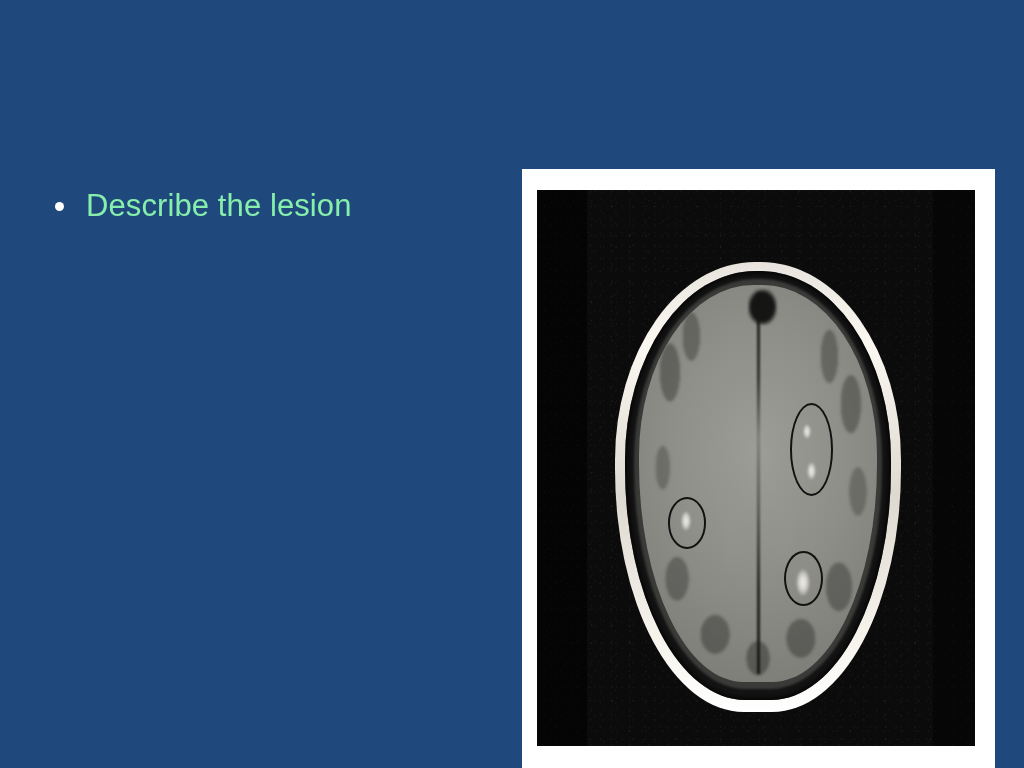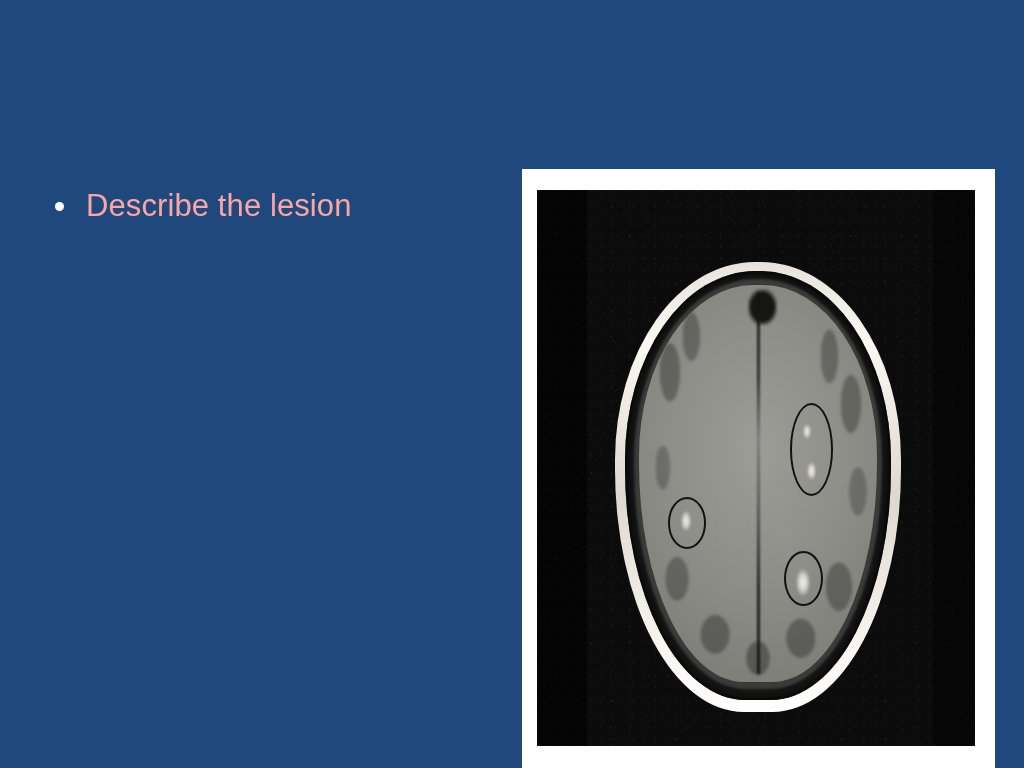--- a/index.html
+++ b/index.html
@@ -227,21 +227,21 @@
   }
 </style>
 </head>
 <body>
 
 <div id="slide" style="background: rgb(31, 73, 125);">
 
   <div id="bullet-list">
     <div class="bullet-row">
       <span class="bullet-dot"></span>
-      <span class="bullet-text" style="color: #fca5a5;">Describe the lesion</span>
+      <span class="bullet-text" style="color: #86efac;">Describe the lesion</span>
     </div>
   </div>
 
   <div id="mri-figure" style="background: rgb(255, 255, 255);">
     <div id="mri-panel" style="background: rgb(11, 11, 11);">
 
       <div id="mri-noise"></div>
       <div id="mri-band-left"></div>
       <div id="mri-band-right"></div>
 

